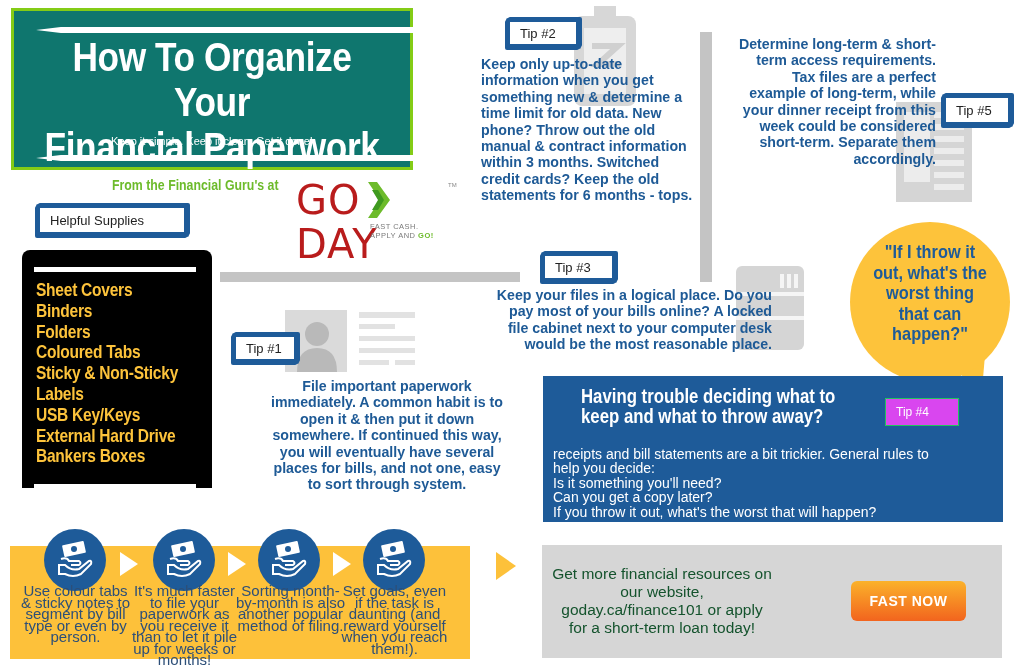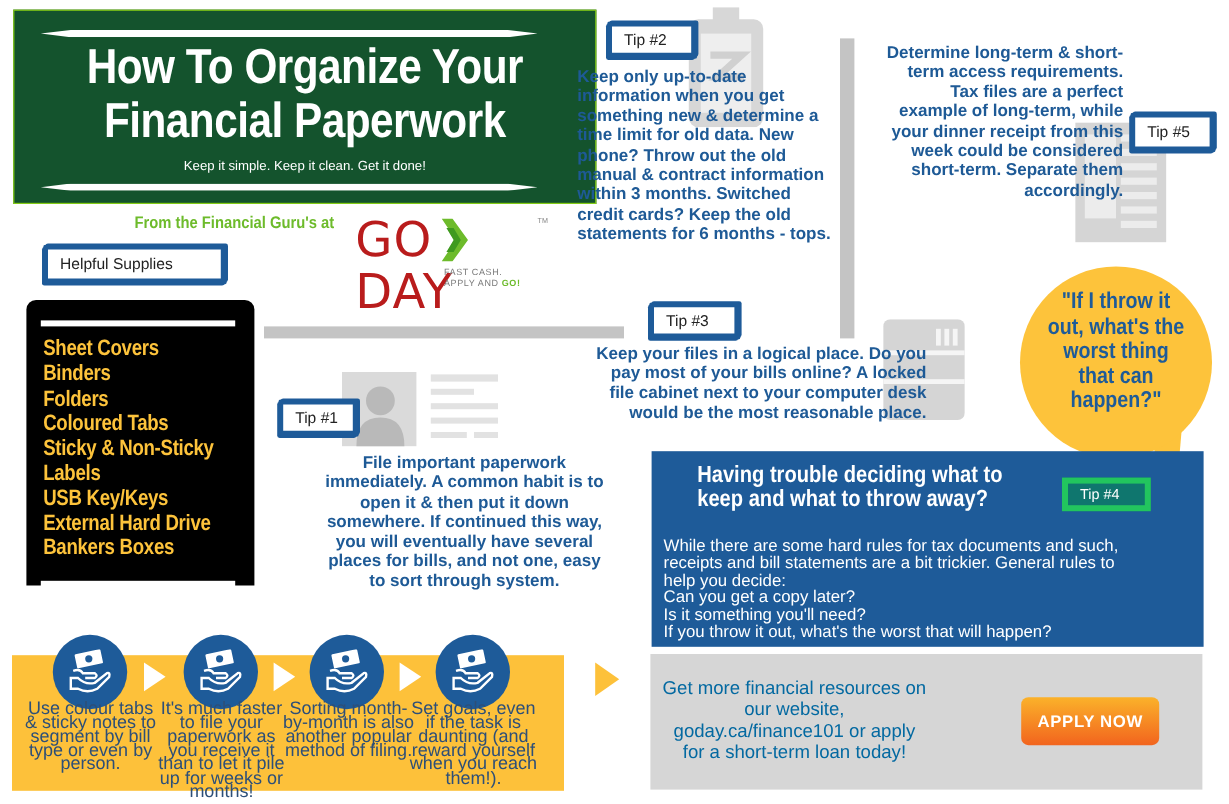--- a/index.html
+++ b/index.html
@@ -1,21 +1,21 @@
 <!DOCTYPE html>
 <html><head>
 <meta charset="utf-8">
 <style>
   * { box-sizing: border-box; margin: 0; padding: 0; }
   html, body { width: 1024px; height: 670px; background: #ffffff; overflow: hidden; }
   body { position: relative; font-family: "Liberation Sans", sans-serif; color: #1e5a96; }
   .abs { position: absolute; }
 
   
-  .title-box { left: 11px; top: 8px; width: 486px; height: 162px; background: #14532d; border: 1px solid #84cc16; }
+  .title-box { left: 11px; top: 8px; width: 402px; height: 162px; background: #0f766e; border: 3px solid #84cc16; }
   .title-stripe { position: absolute; left: 22px; width: 414px; height: 6px; background: #ffffff;
     clip-path: polygon(0 50%, 6% 0, 94% 0, 100% 50%, 94% 100%, 6% 100%); }
   .title-stripe.top { top: 16px; }
   .title-stripe.bot { top: 144px; }
   .title-text { position: absolute; left: 0; right: 0; top: 24px; text-align: center; color: #fff;
     font-family: "Liberation Sans", sans-serif; font-weight: bold; font-size: 41px; line-height: 45px;
     letter-spacing: -0.5px; transform: scaleX(0.86); transform-origin: center; }
   .title-sub { position: absolute; left: 0; right: 0; top: 124px; text-align: center; color: #fff; font-size: 11px; }
 
   
@@ -24,21 +24,21 @@
   .logo-word { position: absolute; left: 0; top: 0; font-size: 40px; color: #b91c1c; letter-spacing: 1px; font-family: "DejaVu Sans", sans-serif; font-weight: normal; line-height: 44px; }
   .logo-tm { position: absolute; left: 152px; top: 4px; font-size: 6px; color: #888; }
   .logo-arrow { position: absolute; left: 72px; top: 4px; width: 22px; height: 36px; }
   .logo-tag { position: absolute; left: 74px; top: 44px; font-size: 7.5px; line-height: 9px; color: #7a7a7a; letter-spacing: 0.5px; }
   .logo-tag .go { color: #6dbb2b; font-weight: bold; }
 
   
   .brush { position: absolute; background: #fff; border: 4px solid #1e5b99; border-radius: 2px;
     box-shadow: 1px 1px 0 #1e5b99, -1px 2px 0 #1e5b99, 2px -1px 0 #1e5b99; color: #222; font-size: 13px; }
   .brush span { position: absolute; left: 10px; top: 50%; transform: translateY(-50%); white-space: nowrap; }
-  .brush-inv { position: absolute; background: #0f766e; border: 5px solid #22c55e; color: #fff; font-size: 12px; }
+  .brush-inv { position: absolute; background: #d946ef; border: 1px solid #22c55e; color: #fff; font-size: 12px; }
   .brush-inv span { position: absolute; left: 10px; top: 50%; transform: translateY(-50%); }
 
   
   .supplies { left: 22px; top: 250px; width: 190px; height: 238px; background: #000000; border-radius: 8px 8px 0 0; }
   .supplies-rule { position: absolute; left: 12px; width: 162px; height: 5px; background: #fff; }
   .supplies-list { position: absolute; left: 14px; top: 30px; list-style: none; }
   .supplies-list li { color: #fdc33b; font-weight: bold; font-size: 18.5px; line-height: 20.8px; white-space: nowrap;
     transform: scaleX(0.84); transform-origin: left; letter-spacing: -0.3px; }
 
   
@@ -50,36 +50,36 @@
   .right { text-align: right; }
 
   
   .bubble { left: 850px; top: 222px; width: 160px; height: 160px; border-radius: 50%; background: #fdc33b; }
   .bubble-tail { left: 955px; top: 355px; width: 30px; height: 70px; background: #fdc33b;
     clip-path: polygon(0 0, 100% 0, 80% 100%); }
   .bubble-text { position: absolute; left: 0; right: 0; top: 20px; text-align: center; color: #1e5b99; font-weight: bold;
     font-size: 19px; line-height: 20.5px; transform: scaleX(0.86); }
 
   
-  .tip4 { left: 543px; top: 376px; width: 460px; height: 163px; background: #1e5b99; }
+  .tip4 { left: 543px; top: 376px; width: 460px; height: 146px; background: #1e5b99; }
   .tip4-head { position: absolute; left: 38px; top: 10px; color: #fff; font-weight: bold; font-size: 19.5px; line-height: 20px;
     transform: scaleX(0.86); transform-origin: left; white-space: nowrap; }
   .tip4-body { position: absolute; left: 10px; top: 71px; color: #fff; font-size: 14px; line-height: 14.4px; }
 
   
   .steps-bg { left: 10px; top: 546px; width: 460px; height: 113px; background: #fdc13a; }
   .step-circle { width: 62px; height: 62px; border-radius: 50%; background: #1e5b99; top: 529px; }
   .step-circle svg { position: absolute; left: 13px; top: 12px; }
   .step-arrow { top: 552px; width: 0; height: 0; border-top: 12px solid transparent; border-bottom: 12px solid transparent; border-left: 18px solid #fff; }
   .step-text { top: 585px; width: 115px; text-align: center; color: #2d4f78; font-size: 15px; line-height: 11.5px; }
   .big-arrow { left: 496px; top: 552px; width: 0; height: 0; border-top: 14px solid transparent; border-bottom: 14px solid transparent; border-left: 20px solid #fdc13a; }
 
   
   .cta { left: 542px; top: 545px; width: 460px; height: 113px; background: #d6d6d6; }
-  .cta-text { position: absolute; left: 10px; top: 20px; width: 220px; text-align: center; color: #0369a1; font-size: 15.5px; line-height: 18px; }
+  .cta-text { position: absolute; left: 10px; top: 20px; width: 220px; text-align: center; color: #14532d; font-size: 15.5px; line-height: 18px; }
   .apply-btn { position: absolute; left: 309px; top: 36px; width: 115px; height: 40px; border-radius: 6px;
     background: linear-gradient(#fbb22a, #f2641e); color: #fff; font-weight: bold; font-size: 14px; letter-spacing: 0.5px;
     display: flex; align-items: center; justify-content: center; border: none; cursor: pointer; }
 </style>
 </head>
 <body>
 
 <div class="abs title-box">
   <div class="title-stripe top"></div>
   <div class="title-text">
@@ -196,25 +196,24 @@
 
 <div class="abs tip4">
   <div class="tip4-head">
     <div>Having trouble deciding what to</div>
     <div>keep and what to throw away?</div>
   </div>
   <div class="brush-inv" style="left:342px; top:22px; width:74px; height:28px;">
     <span>Tip #4</span>
   </div>
   <div class="tip4-body">
-    <div>While there are some hard rules for tax documents and such,</div>
     <div>receipts and bill statements are a bit trickier. General rules to</div>
     <div>help you decide:</div>
+    <div>Is it something you'll need?</div>
     <div>Can you get a copy later?</div>
-    <div>Is it something you'll need?</div>
     <div>If you throw it out, what's the worst that will happen?</div>
   </div>
 </div>
 
 <div class="abs steps-bg"></div>
 
 <div class="abs step-circle" style="left:44px;">
   <svg width="36" height="38" viewBox="0 0 36 38">
     <rect x="6" y="2" width="22" height="12" rx="1" fill="#fff" transform="rotate(-12 17 8)"></rect>
     <circle cx="17" cy="8" r="3" fill="#1e5b99"></circle>
@@ -248,14 +247,14 @@
 
 <div class="abs step-text" style="left:18px;">Use colour tabs &amp; sticky notes to segment by bill type or even by person.</div>
 <div class="abs step-text" style="left:127px;">It's much faster to file your paperwork as you receive it than to let it pile up for weeks or months!</div>
 <div class="abs step-text" style="left:233px;">Sorting month-by-month is also another popular method of filing.</div>
 <div class="abs step-text" style="left:337px;">Set goals, even if the task is daunting (and reward yourself when you reach them!).</div>
 
 <div class="abs big-arrow"></div>
 
 <div class="abs cta">
   <div class="cta-text">Get more financial resources on our website, goday.ca/finance101 or apply for a short-term loan today!</div>
-  <button class="apply-btn">APPLY NOW</button>
+  <button class="apply-btn">FAST NOW</button>
 </div>
 
 </body></html>

